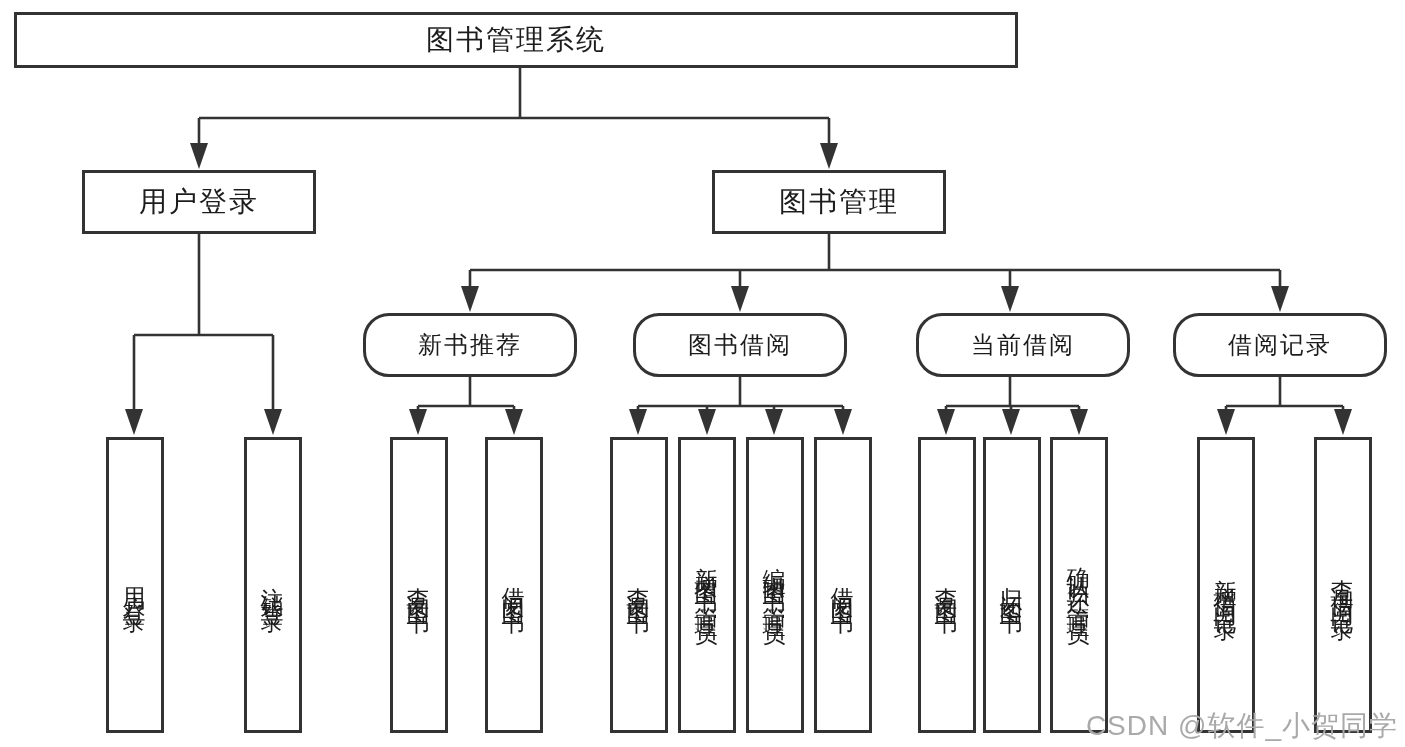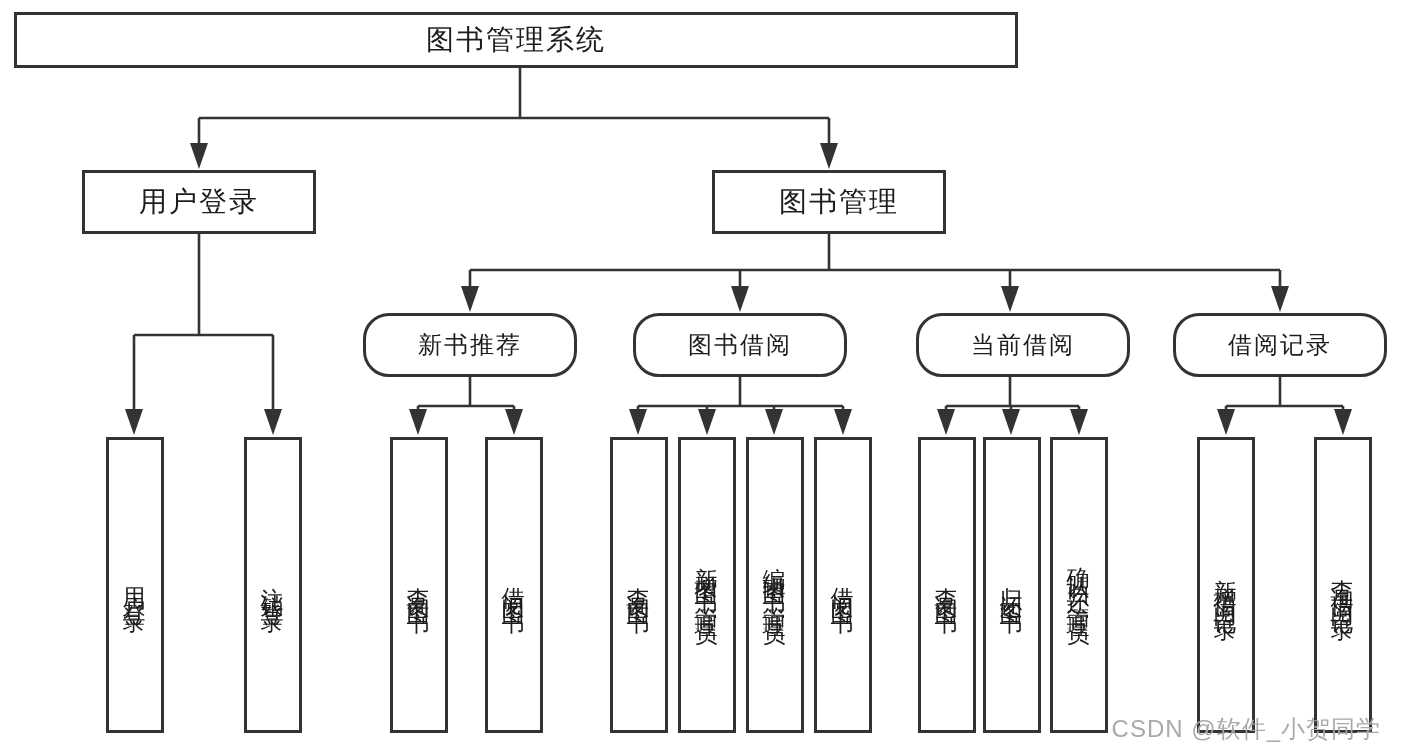--- a/index.html
+++ b/index.html
@@ -38,22 +38,22 @@
   .vtext{
     writing-mode:vertical-rl;
     text-orientation:mixed;
     font-size:23px;
     letter-spacing:8px;
     color:var(--text);
     white-space:nowrap;
   }
   .watermark{
     position:absolute;
-    right:24px;bottom:2px;
-    font-size:24px;
+    right:7px;bottom:2px;
+    font-size:28px;
     color:var(--watermark);
     letter-spacing:1px;
     z-index:3;
     white-space:nowrap;
   }
 </style>
 </head>
 <body>
 
 <div class="canvas">

